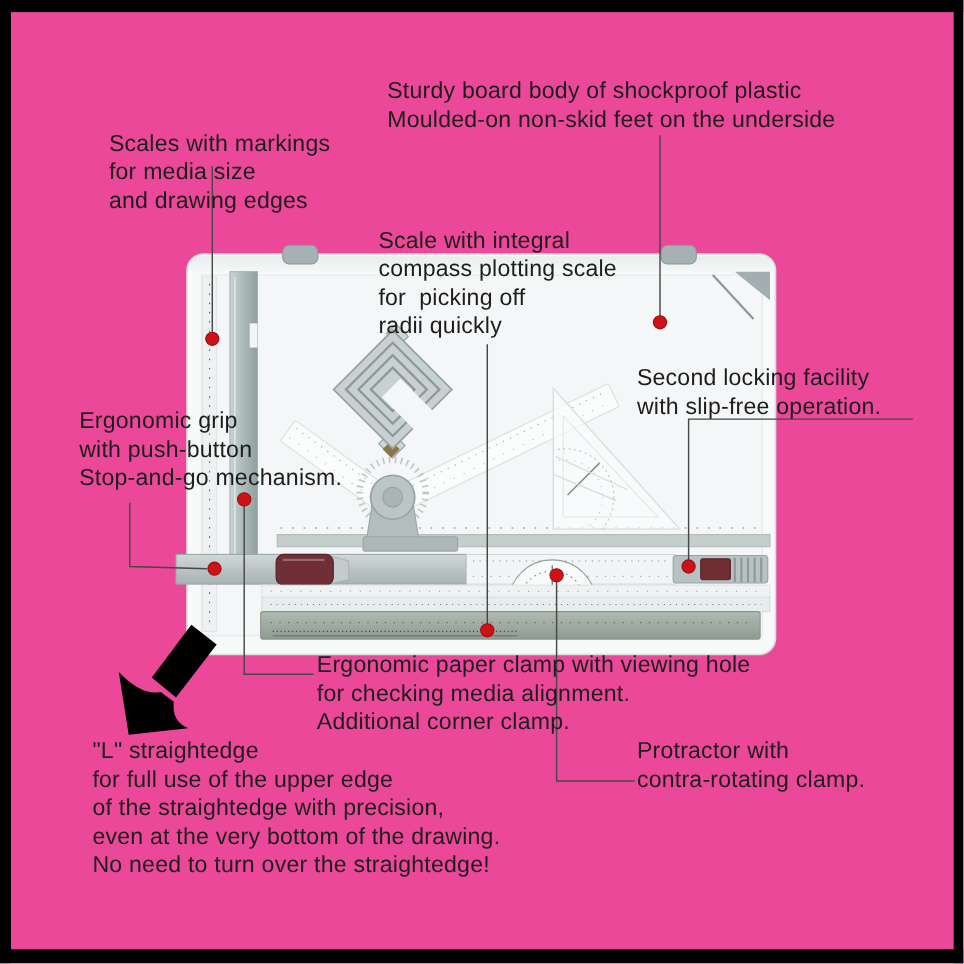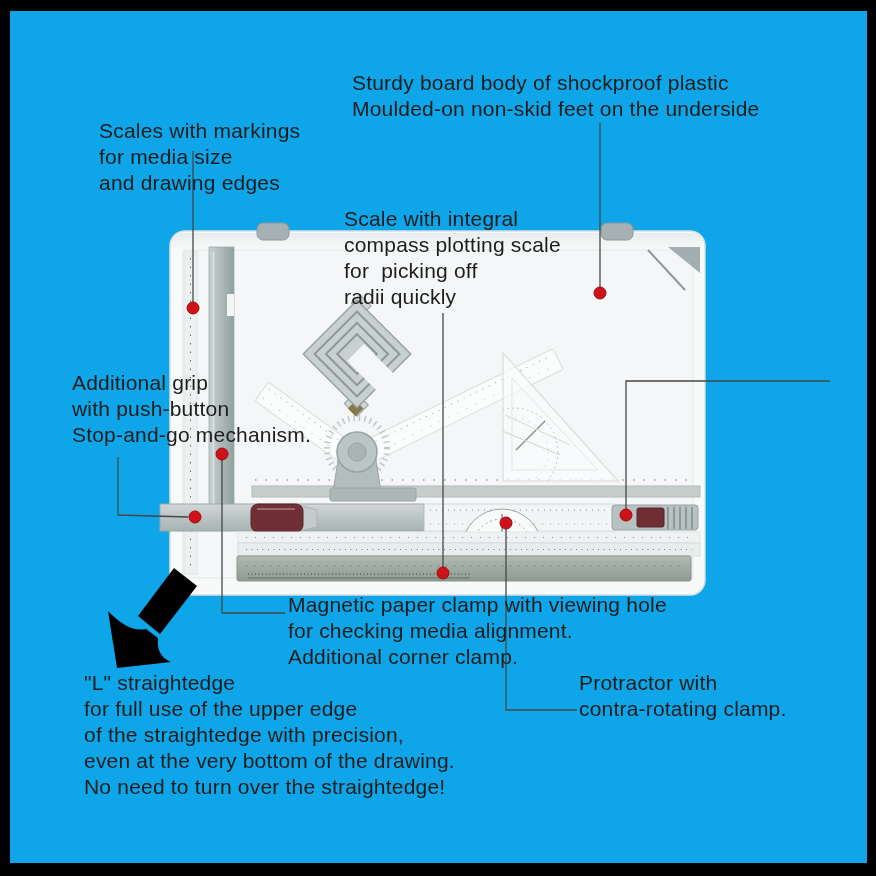--- a/index.html
+++ b/index.html
@@ -1,16 +1,16 @@
 <!DOCTYPE html>
 <html><head>
 <meta charset="utf-8">
 <style>
   html,body{margin:0;padding:0;background:#fff;}
-  .stage{position:relative;width:876px;height:876px;background:#0ea5e9;overflow:hidden;
+  .stage{position:relative;width:876px;height:876px;background:#ec4899;overflow:hidden;
          font-family:"Liberation Sans", sans-serif;}
   .frame{position:absolute;background:#000;}
   .frame.top{left:0;top:0;width:876px;height:11px;}
   .frame.bottom{left:0;bottom:0;width:876px;height:13px;}
   .frame.left{left:0;top:0;width:10px;height:876px;}
   .frame.right{right:0;top:0;width:9px;height:876px;}
   .board-svg{position:absolute;left:0;top:0;}
   .callout{position:absolute;white-space:pre-wrap;color:#1d1d1d;font-size:21px;line-height:26px;
            letter-spacing:0.2px;}
   .c-sturdy{left:352px;top:70px;}
@@ -180,24 +180,26 @@
 
   <div class="callout c-sturdy">Sturdy board body of shockproof plastic
 Moulded-on non-skid feet on the underside</div>
   <div class="callout c-compass">Scale with integral
 compass plotting scale
 for  picking off
 radii quickly</div>
   <div class="callout c-scales">Scales with markings
 for media size
 and drawing edges</div>
-  <div class="callout c-ergo">Additional grip
+  <div class="callout c-second">Second locking facility
+with slip-free operation.</div>
+  <div class="callout c-ergo">Ergonomic grip
 with push-button
 Stop-and-go mechanism.</div>
-  <div class="callout c-magnetic">Magnetic paper clamp with viewing hole
+  <div class="callout c-magnetic">Ergonomic paper clamp with viewing hole
 for checking media alignment.
 Additional corner clamp.</div>
   <div class="callout c-straightedge">"L" straightedge
 for full use of the upper edge
 of the straightedge with precision,
 even at the very bottom of the drawing.
 No need to turn over the straightedge!</div>
   <div class="callout c-protractor">Protractor with
 contra-rotating clamp.</div>
 

